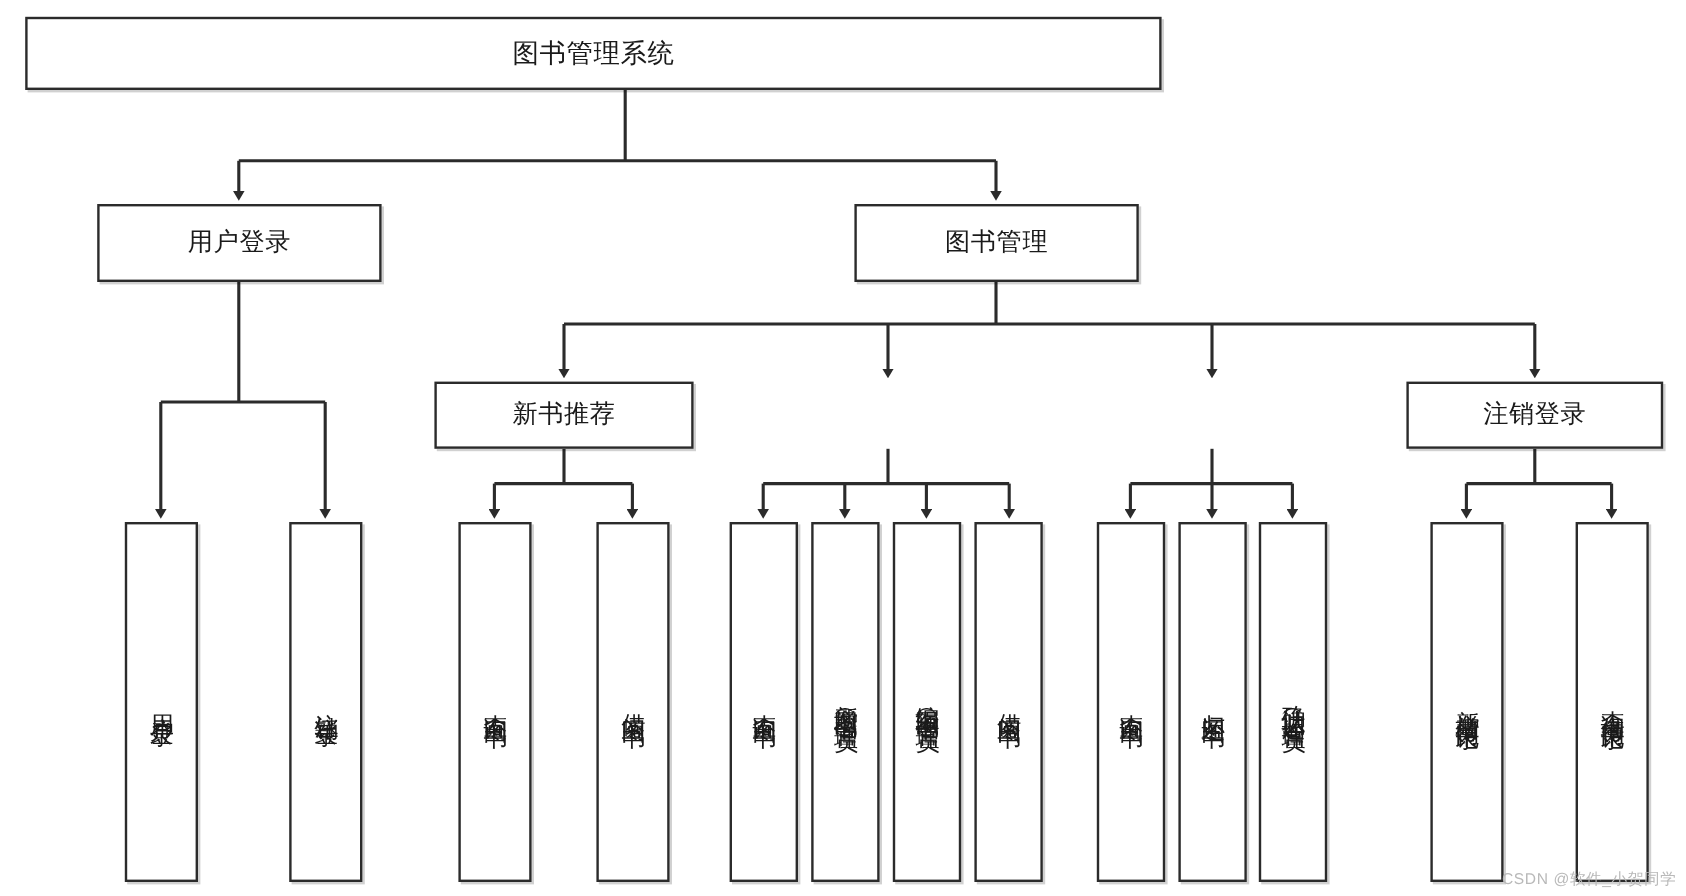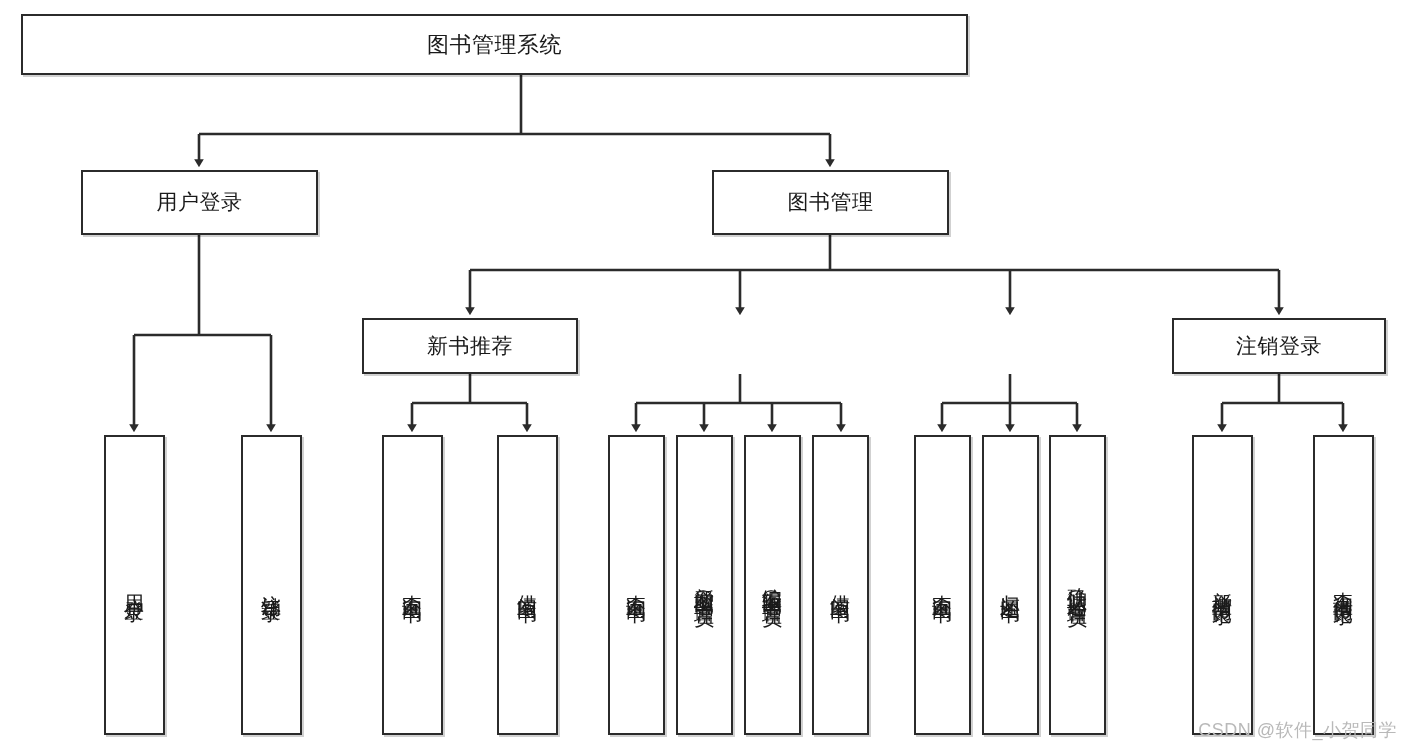--- a/index.html
+++ b/index.html
@@ -60,21 +60,21 @@
     text-orientation: upright;
     font-size: 20px;
     line-height: 1.0;
     letter-spacing: 3px;
     white-space: nowrap;
   }
   #watermark {
     position: absolute;
     right: 8px;
     bottom: 5px;
-    font-size: 18px;
+    font-size: 13px;
     color: #b9b9b9;
     white-space: nowrap;
     letter-spacing: 0.5px;
   }
 </style>
 </head>
 <body>
 
 <div id="canvas">
 

